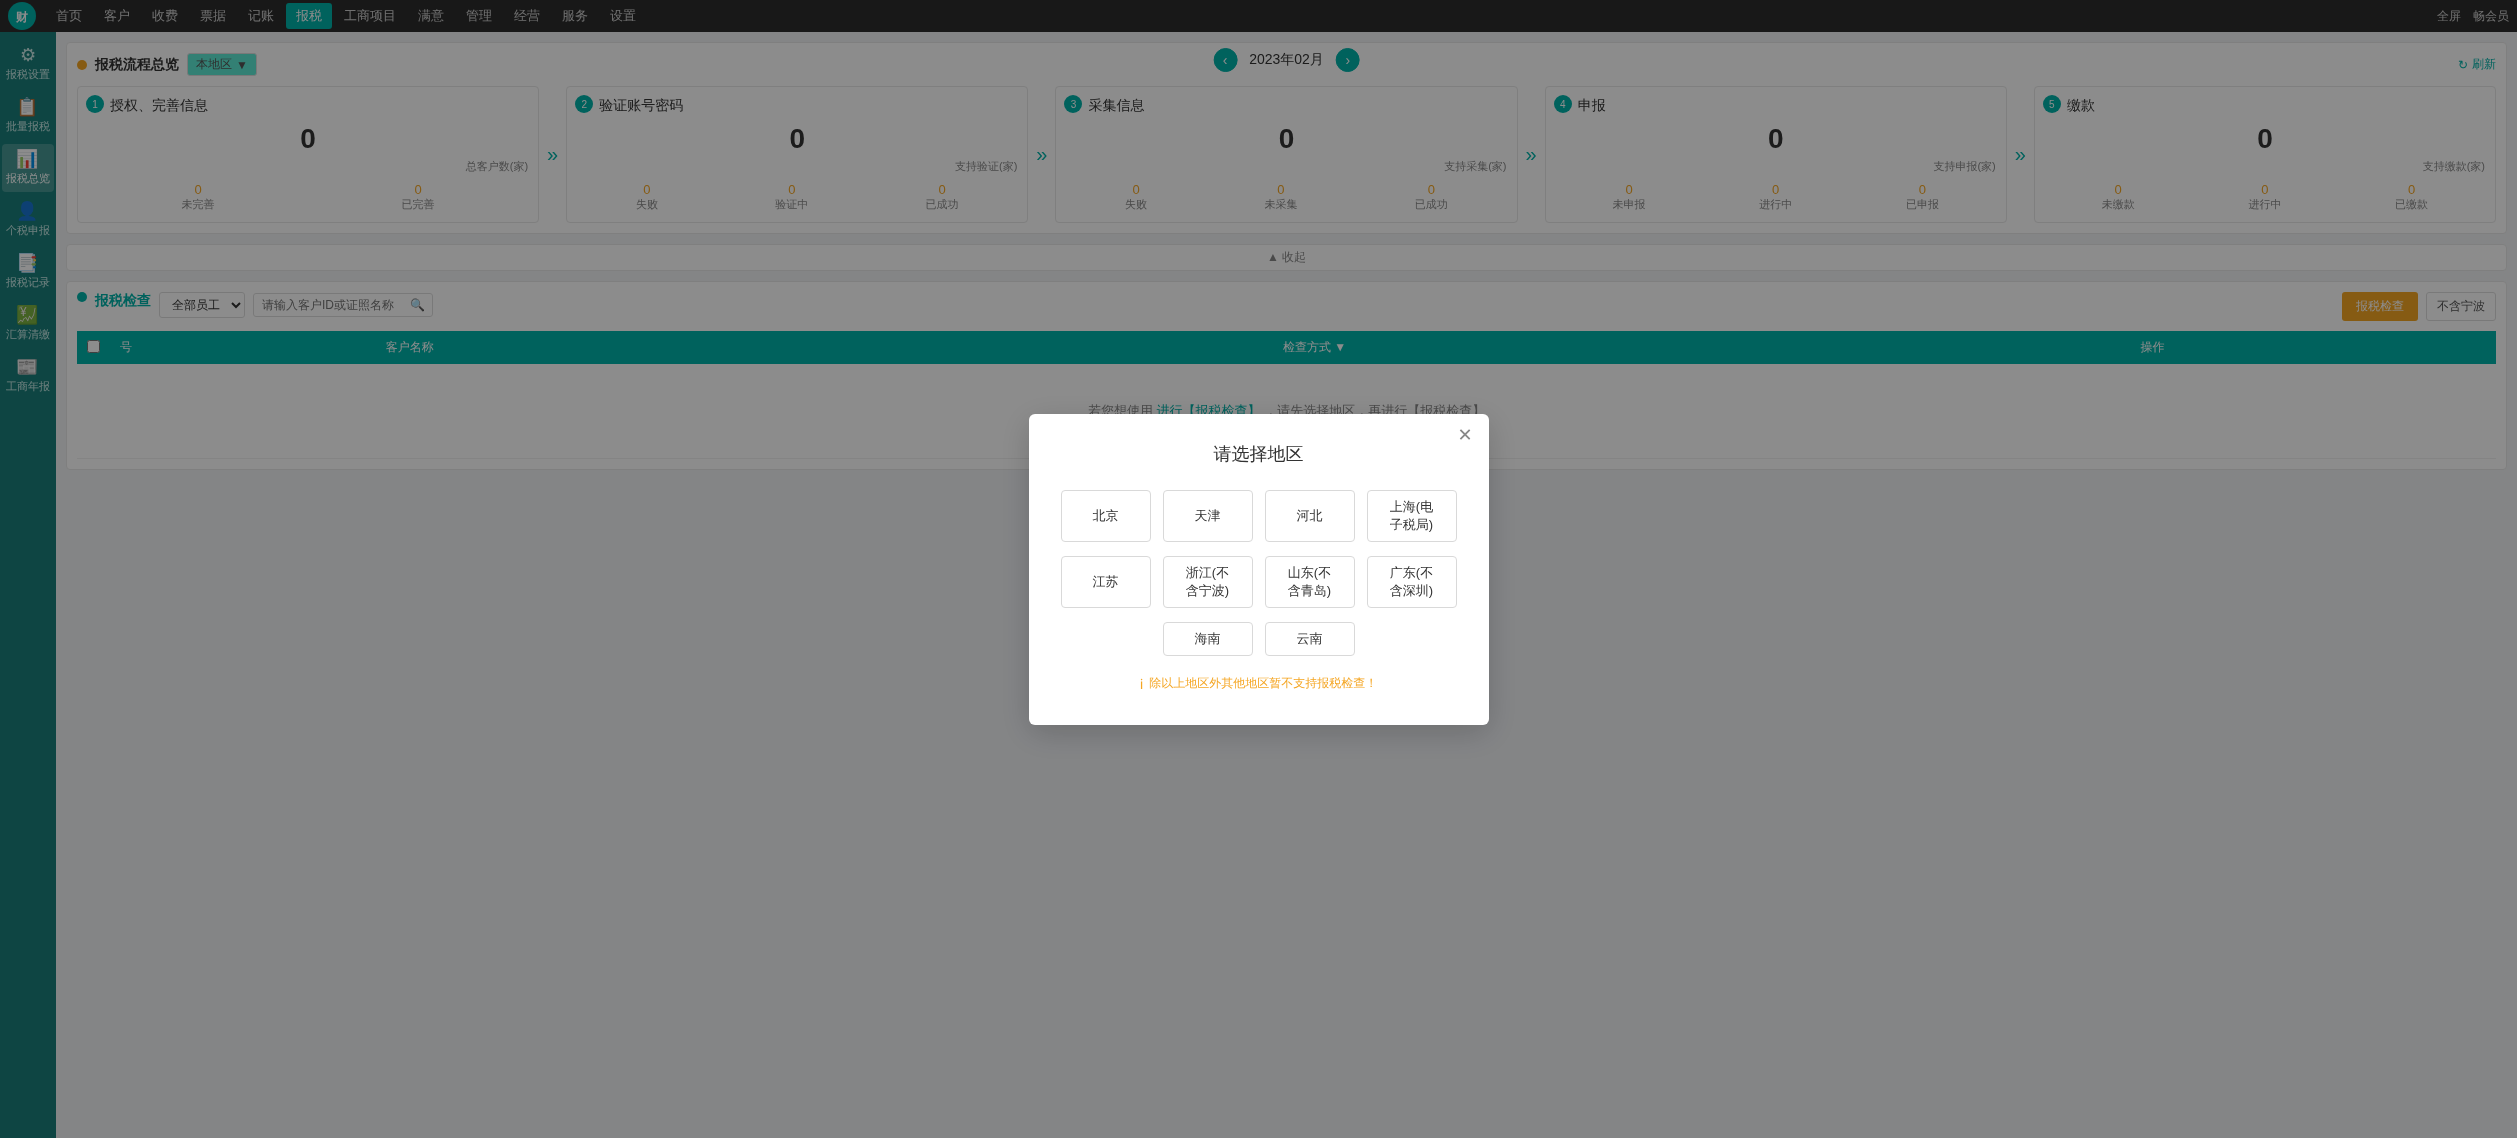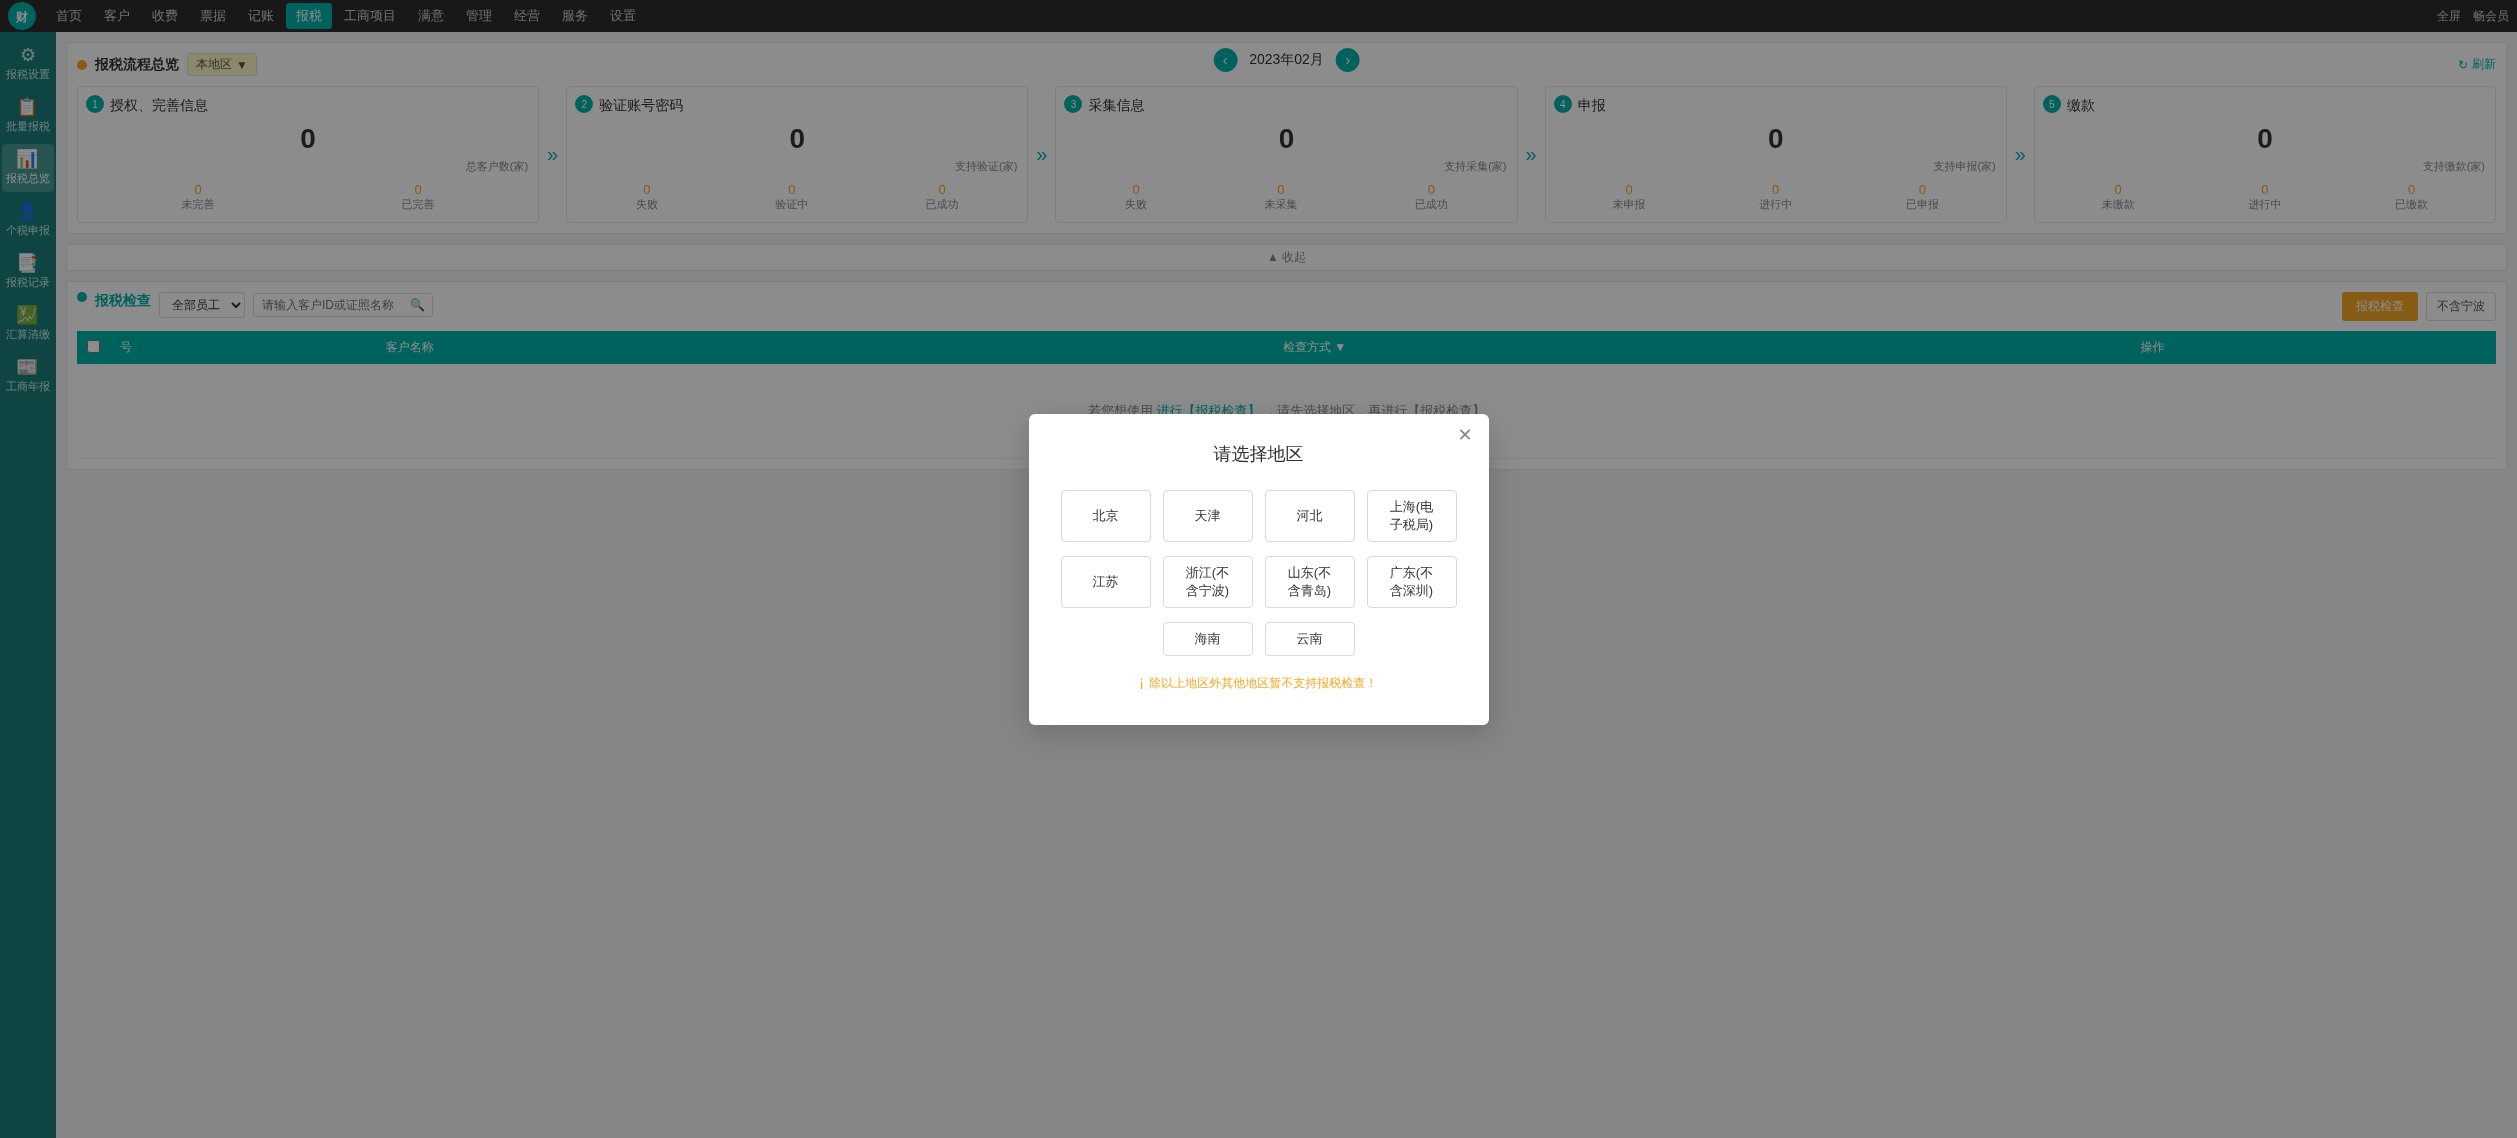--- a/index.html
+++ b/index.html
@@ -94,21 +94,21 @@
     .region-selector {
       display: flex;
       align-items: center;
       gap: 4px;
       cursor: pointer;
       color: #555;
       font-size: 12px;
       border: 1px solid #ddd;
       padding: 2px 8px;
       border-radius: 3px;
-      background: #fef9c3;
+      background: #5eead4;
     }
 
     
     .date-nav {
       display: flex;
       align-items: center;
       justify-content: center;
       gap: 12px;
       margin-bottom: 10px;
     }

